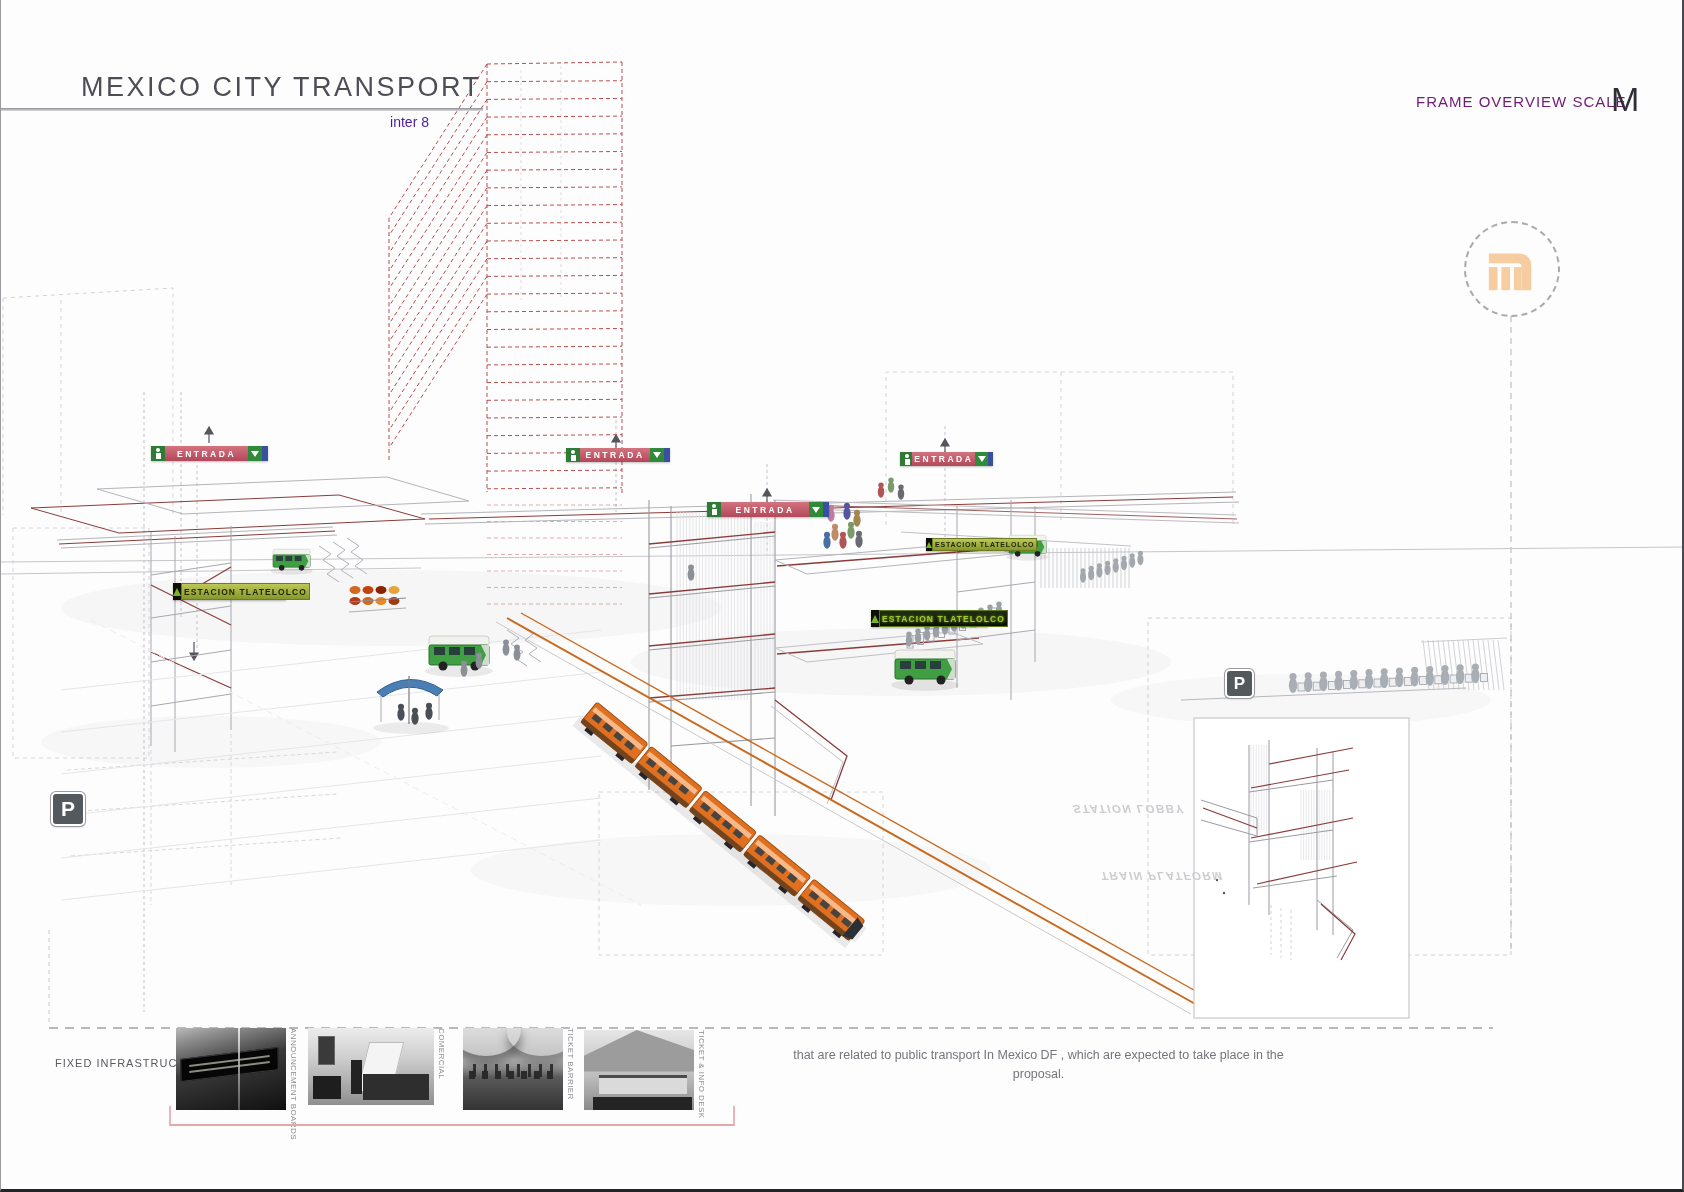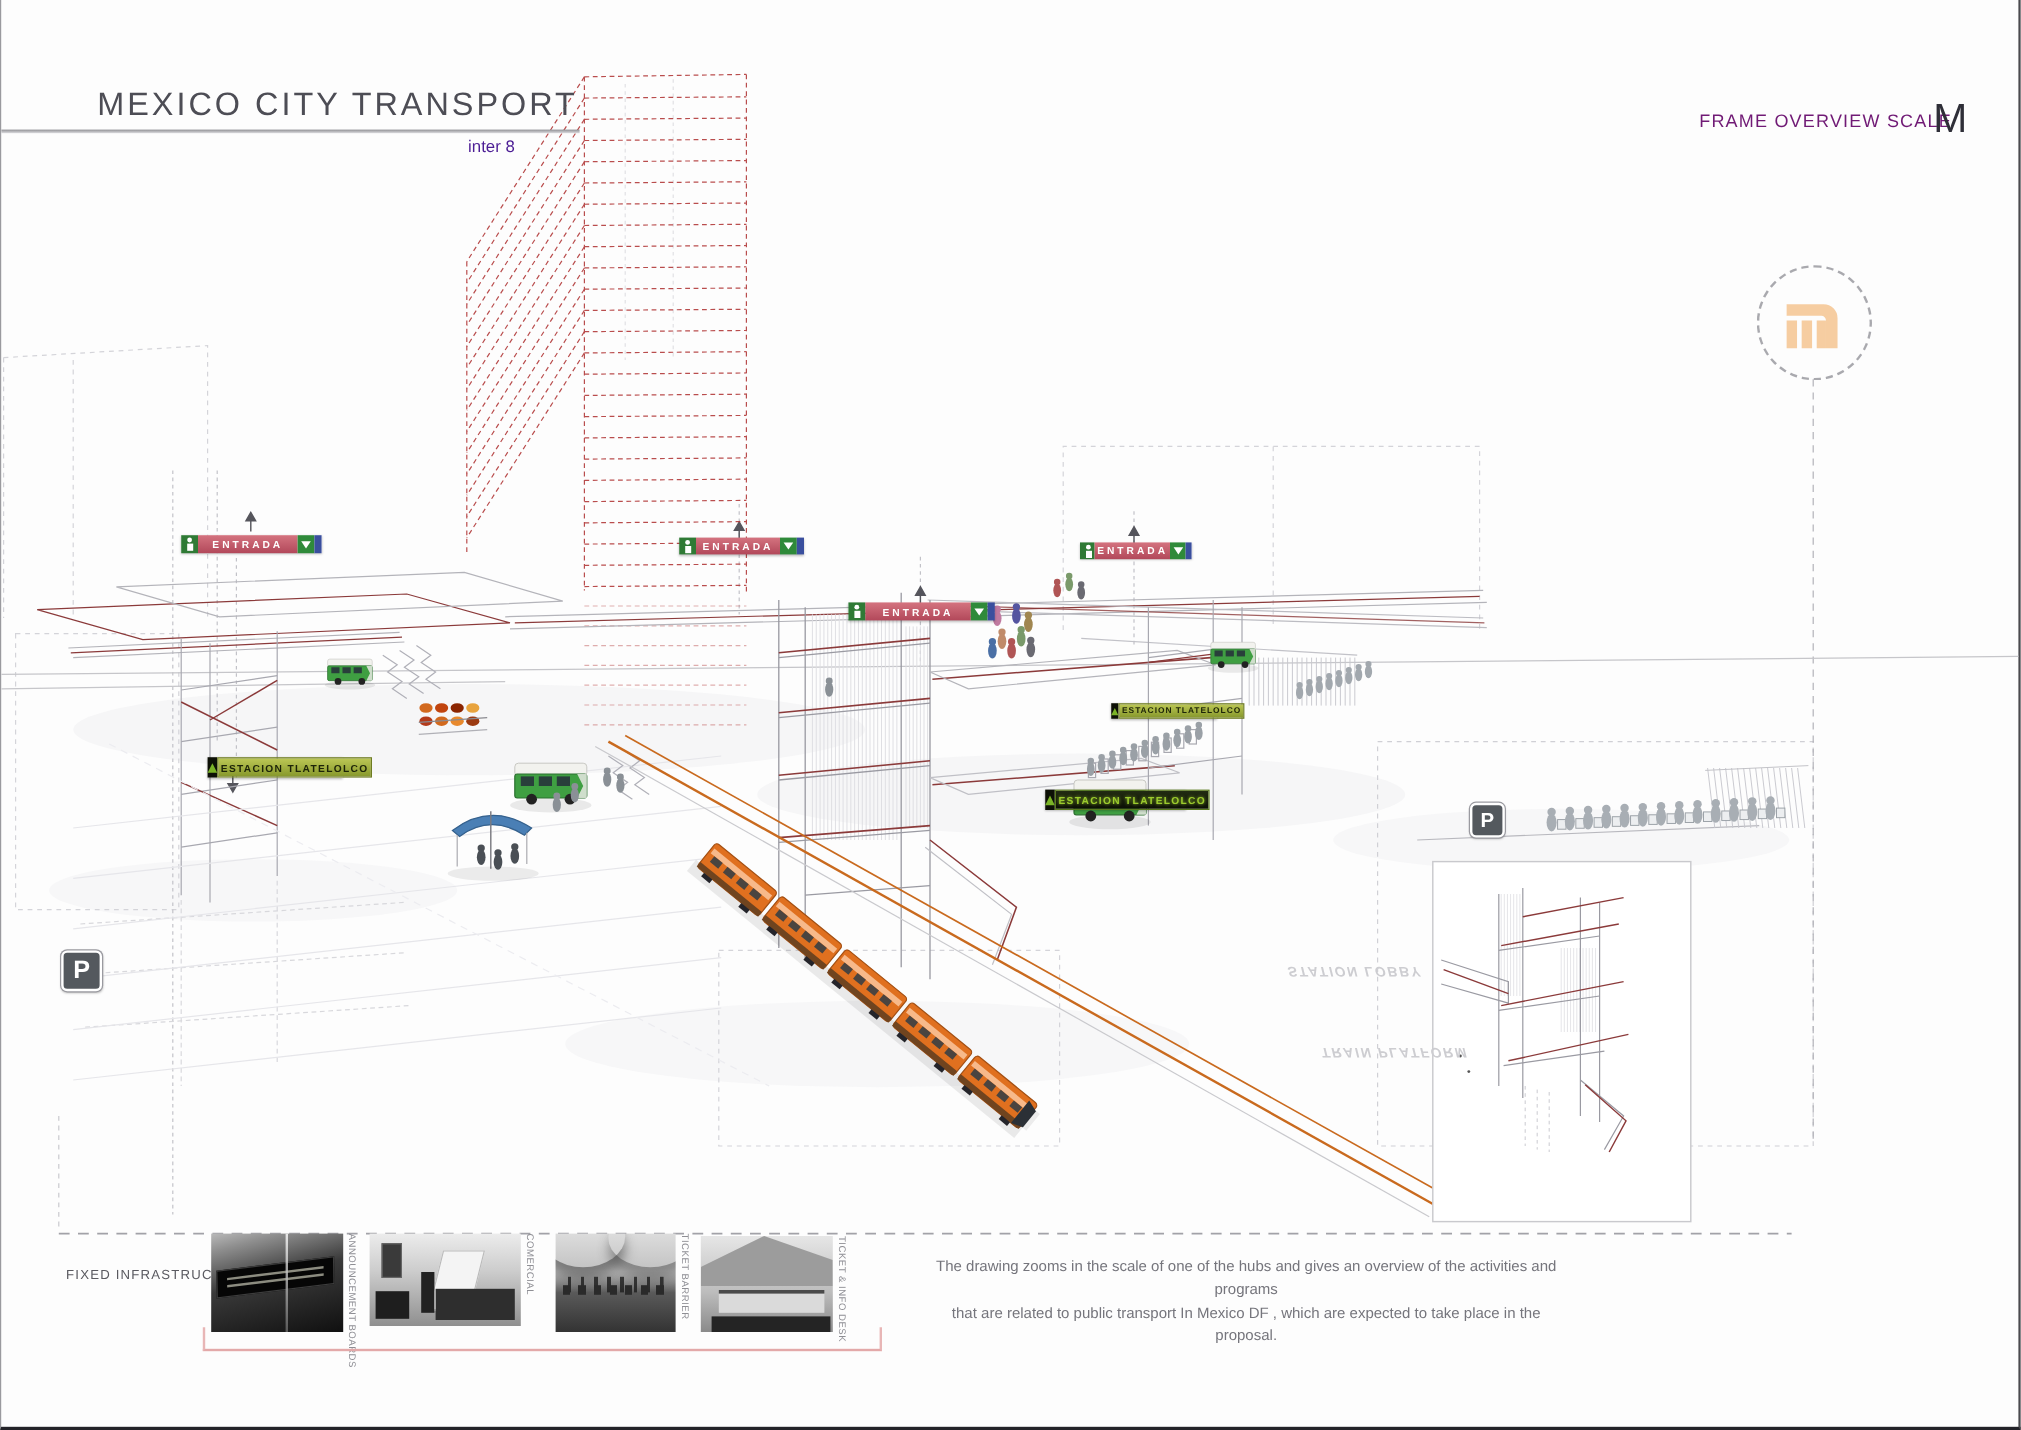--- a/index.html
+++ b/index.html
@@ -30,21 +30,21 @@
   .ent-icon{width:14px;background:#2f7a35;position:relative;}
   .ent-icon::before{content:"";position:absolute;left:5px;top:2px;width:4px;height:4px;border-radius:50%;background:#fff;}
   .ent-icon::after{content:"";position:absolute;left:4.5px;top:6.5px;width:5px;height:6px;background:#fff;}
   .ent-text{flex:1;background:linear-gradient(180deg,#d4737f,#b2485a);color:#fff;font-size:8.5px;font-weight:bold;
     letter-spacing:2.5px;display:flex;align-items:center;justify-content:center;padding:0 2px;white-space:nowrap;}
   .ent-arrow{width:14px;background:#2f8a3a;display:flex;align-items:center;justify-content:center;}
   .ent-arrow::before{content:"";width:0;height:0;border-left:4px solid transparent;border-right:4px solid transparent;border-top:6px solid #fff;}
   .ent-end{width:6px;background:#3a4f9e;}
 
   
-  .sign-station{display:flex;align-items:stretch;height:17px;box-shadow:0 1px 2px rgba(0,0,0,.3);margin-top:48px;}
+  .sign-station{display:flex;align-items:stretch;height:17px;box-shadow:0 1px 2px rgba(0,0,0,.3);}
   .st-icon{width:15px;background:#0d1006;display:flex;align-items:center;justify-content:center;}
   .st-icon::before{content:"";width:0;height:0;border-left:4.5px solid transparent;border-right:4.5px solid transparent;border-bottom:8px solid #7ab327;}
   .st-text{flex:1;background:linear-gradient(180deg,#222c12,#0b0e05);border:1px solid #5a7a1e;color:#9ccb2e;
     font-size:8.5px;font-weight:bold;letter-spacing:1.1px;display:flex;align-items:center;justify-content:center;
     text-shadow:0 0 3px #9ccb2e;white-space:nowrap;padding:0 2px;}
   .sign-station.green .st-text{background:linear-gradient(180deg,#bcc755,#87982c);color:#1d2408;text-shadow:none;border:1px solid #6e7c22;}
   .sign-station.small{height:13px;}
   .sign-station.small .st-text{font-size:7px;letter-spacing:.8px;}
   .sign-station.small .st-icon{width:11px;}
   .sign-station.small .st-icon::before{border-left-width:3.5px;border-right-width:3.5px;border-bottom-width:6px;}
@@ -777,16 +777,15 @@
   <div class="abs ov photo ph4" style="left:583px;top:1030px;width:110px;height:80px;">
     <div class="roof"></div>
     <div class="counter"></div>
     <div class="base"></div>
   </div>
   <div class="abs ov photo-cap" style="left:696px;top:1030px;height:80px;">TICKET &amp; INFO DESK</div>
 
   <div class="abs ov pink-bracket"></div>
 
   <div class="abs ov desc">
-    <span>The drawing zooms in the scale of one of the hubs and gives an overview of the activities and programs</span>
     <span>that are related to public transport In Mexico DF , which are expected to take place in the proposal.</span>
   </div>
 </div>
 
 </body></html>

